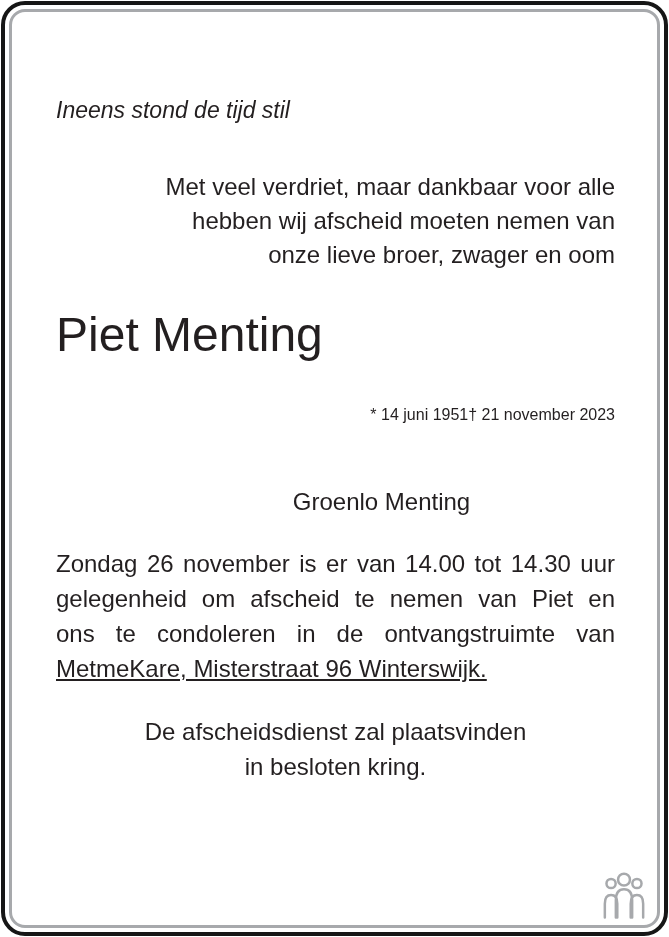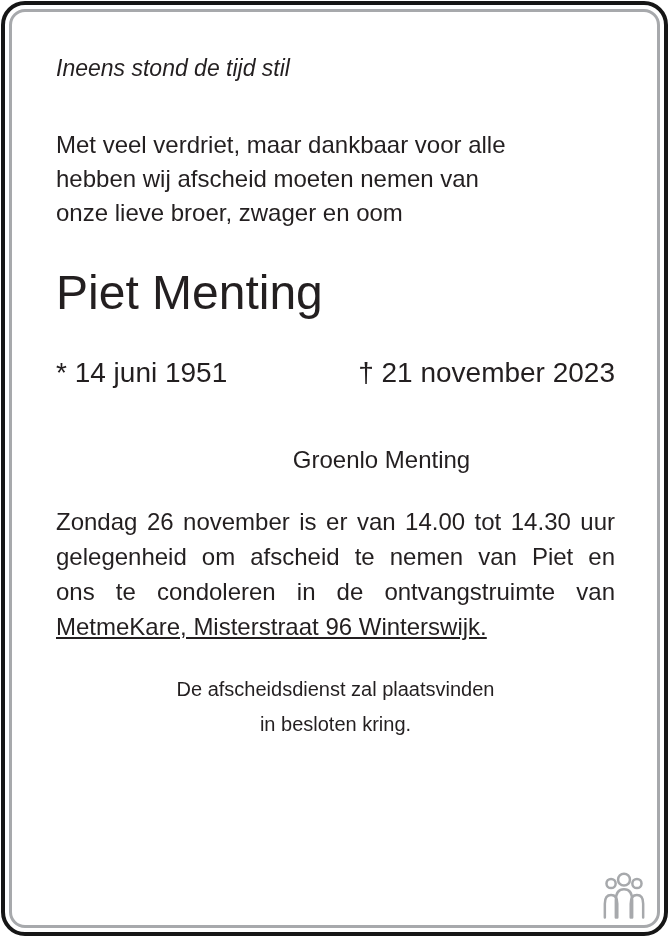--- a/index.html
+++ b/index.html
@@ -26,44 +26,45 @@
     position: absolute;
     inset: 4px;
     border: 3px solid #a7a9ac;
     border-radius: 16px;
     background: #ffffff;
   }
   .content {
     position: absolute;
     inset: 0;
     padding: 40px 42px 0 44px;
+    margin-top: 42px;
   }
   .quote {
     font-style: italic;
     font-size: 23px;
     line-height: 32px;
     font-weight: 500;
   }
   .intro {
     margin-top: 44px;
     font-size: 24px;
     line-height: 34px;
-    text-align: left;
+    text-align: right;
   }
   .deceased-name {
     margin-top: 32px;
     font-size: 48px;
     line-height: 62px;
     text-align: left;
   }
   .dates-row {
     margin-top: 32px;
     display: flex;
-    justify-content: space-between;
-    font-size: 28px;
+    justify-content: flex-end;
+    font-size: 16px;
     line-height: 33px;
   }
   .signature {
     margin-top: 54px;
     font-size: 24px;
     line-height: 33px;
     text-align: center;
     transform: translateX(46px);
   }
   .address {
@@ -80,21 +81,21 @@
   .visitation .jline {
     text-align: justify;
     text-align-last: justify;
   }
   .visitation .jline:last-child {
     text-align-last: left;
     text-decoration: underline;
   }
   .closing {
     margin-top: 28px;
-    font-size: 20px;
+    font-size: 24px;
     line-height: 35px;
     text-align: center;
   }
   .family-icon {
     position: absolute;
     right: 10px;
     bottom: 6px;
     width: 46px;
     height: 48px;
   }

